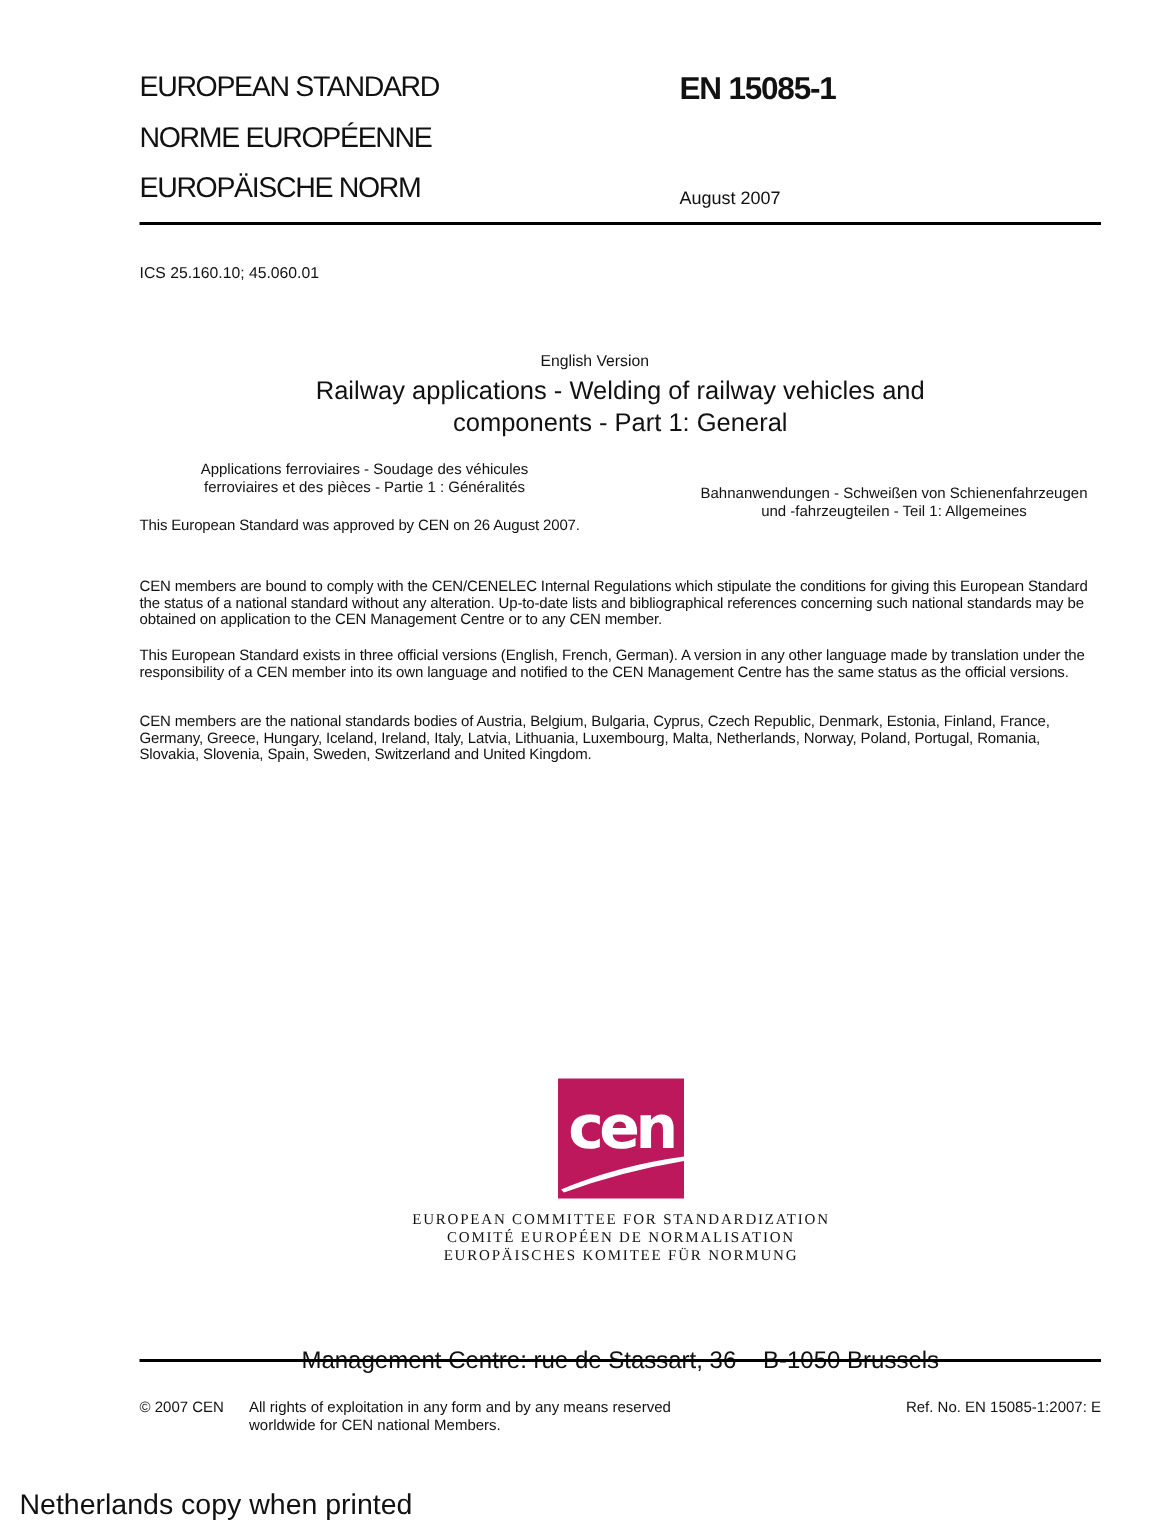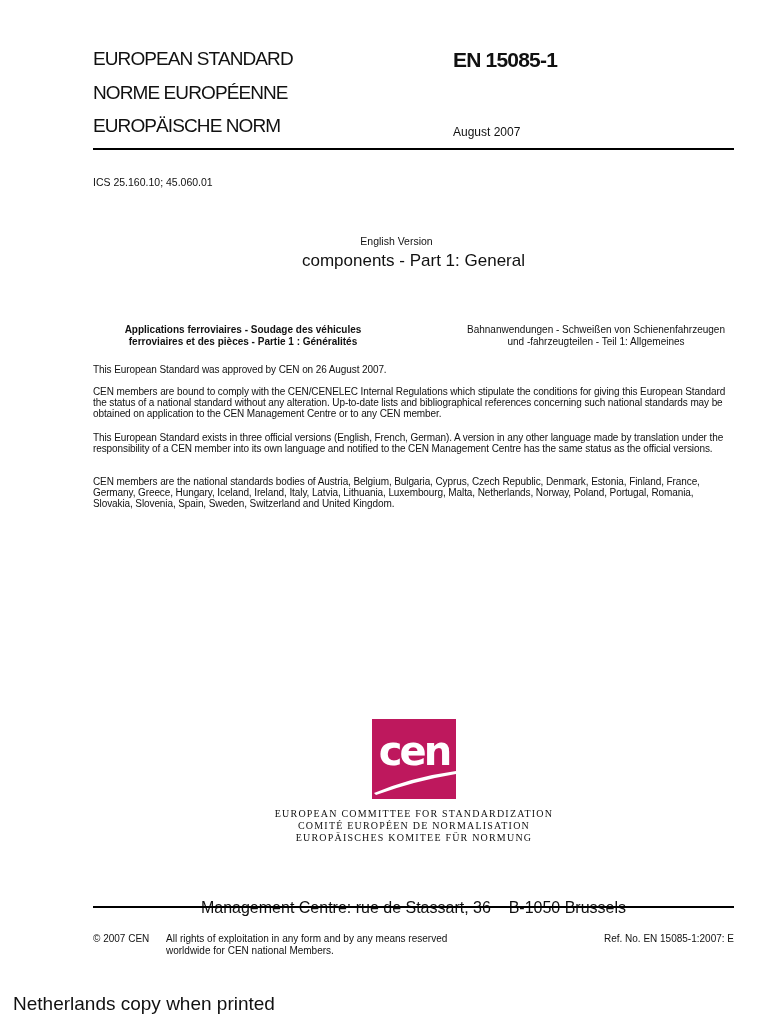--- a/index.html
+++ b/index.html
@@ -27,33 +27,34 @@
 <div class="abs std-line" style="left:93px; top:48px;">EUROPEAN STANDARD</div>
 <div class="abs std-line" style="left:93px; top:82px;">NORME EUROPÉENNE</div>
 <div class="abs std-line" style="left:93px; top:115px;">EUROPÄISCHE NORM</div>
 <div class="abs en-code" style="left:453px; top:48px;">EN 15085-1</div>
 <div class="abs date" style="left:453px; top:125px;">August 2007</div>
 <div class="abs rule" style="left:93px; top:148px; width:641px;"></div>
 <div class="abs small" style="left:93px; top:164px; white-space:nowrap;">ICS 25.160.10; 45.060.01</div>
 
 <div class="abs small center" style="left:76px; width:641px; top:223px;">English Version</div>
 <div class="abs title" style="left:93px; width:641px; top:250px;">
+  <div>Railway applications - Welding of railway vehicles and</div>
   <div>components - Part 1: General</div>
 </div>
 
-<div class="abs small center" style="left:93px; width:300px; top:312px; font-size:10px;font-weight:bold;">
+<div class="abs small center" style="left:93px; width:300px; top:296px; font-size:10px;">
   <div>Applications ferroviaires - Soudage des véhicules</div>
   <div>ferroviaires et des pièces - Partie 1 : Généralités</div>
 </div>
 <div class="abs small center" style="left:446px; width:300px; top:312px; font-size:10px;">
   <div>Bahnanwendungen - Schweißen von Schienenfahrzeugen</div>
   <div>und -fahrzeugteilen - Teil 1: Allgemeines</div>
 </div>
 
-<div class="abs para" style="left:93px; width:641px; top:364px;">This European Standard was approved by CEN on 26 August 2007.</div>
+<div class="abs para" style="left:93px; width:641px; top:345px;">This European Standard was approved by CEN on 26 August 2007.</div>
 <div class="abs para" style="left:93px; width:641px; top:386px;">CEN members are bound to comply with the CEN/CENELEC Internal Regulations which stipulate the conditions for giving this European Standard the status of a national standard without any alteration. Up-to-date lists and bibliographical references concerning such national standards may be obtained on application to the CEN Management Centre or to any CEN member.</div>
 <div class="abs para" style="left:93px; width:641px; top:432px;">This European Standard exists in three official versions (English, French, German). A version in any other language made by translation under the responsibility of a CEN member into its own language and notified to the CEN Management Centre has the same status as the official versions.</div>
 <div class="abs para" style="left:93px; width:641px; top:476px;">CEN members are the national standards bodies of Austria, Belgium, Bulgaria, Cyprus, Czech Republic, Denmark, Estonia, Finland, France, Germany, Greece, Hungary, Iceland, Ireland, Italy, Latvia, Lithuania, Luxembourg, Malta, Netherlands, Norway, Poland, Portugal, Romania, Slovakia, Slovenia, Spain, Sweden, Switzerland and United Kingdom.</div>
 
 <div class="abs logo-box" style="left:372px; top:719px; width:84px; height:80px;">
   <svg width="84" height="80" viewBox="0 0 84 80">
     <text x="42" y="46" text-anchor="middle" font-family="DejaVu Sans, sans-serif" font-size="40" font-weight="bold" fill="#ffffff" letter-spacing="-3">cen</text>
     <path d="M2 74 Q 40 58 84 52 L 84 55 Q 42 62 4 76 Z" fill="#ffffff"></path>
   </svg>
 </div>

